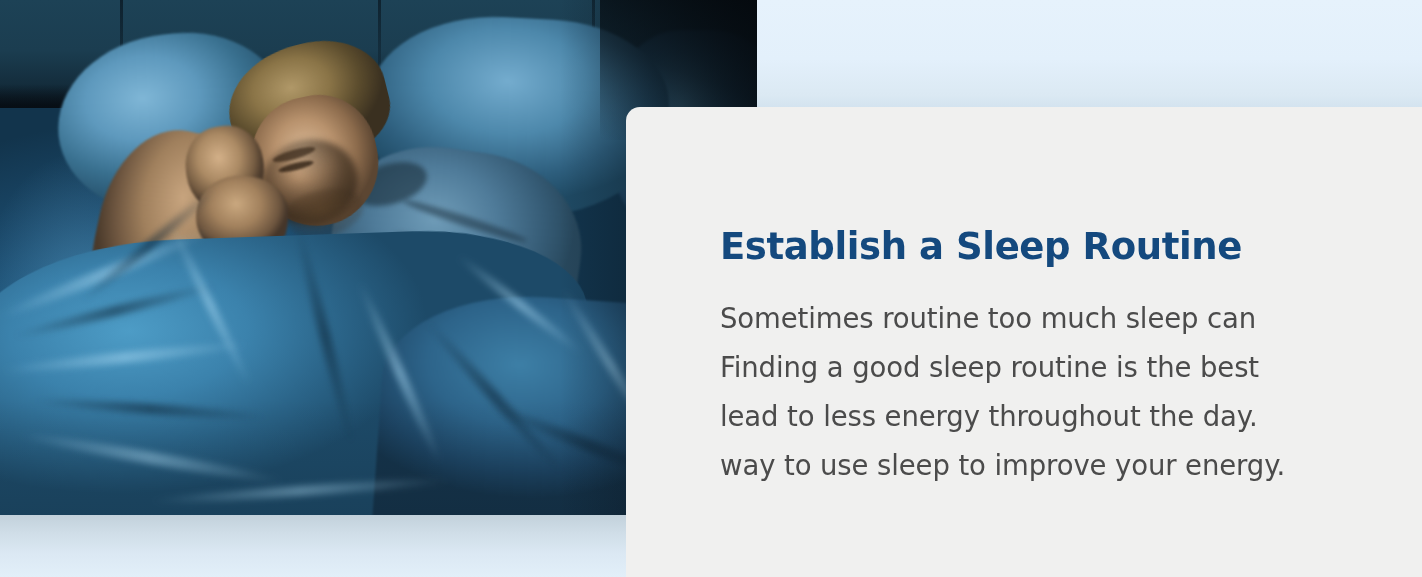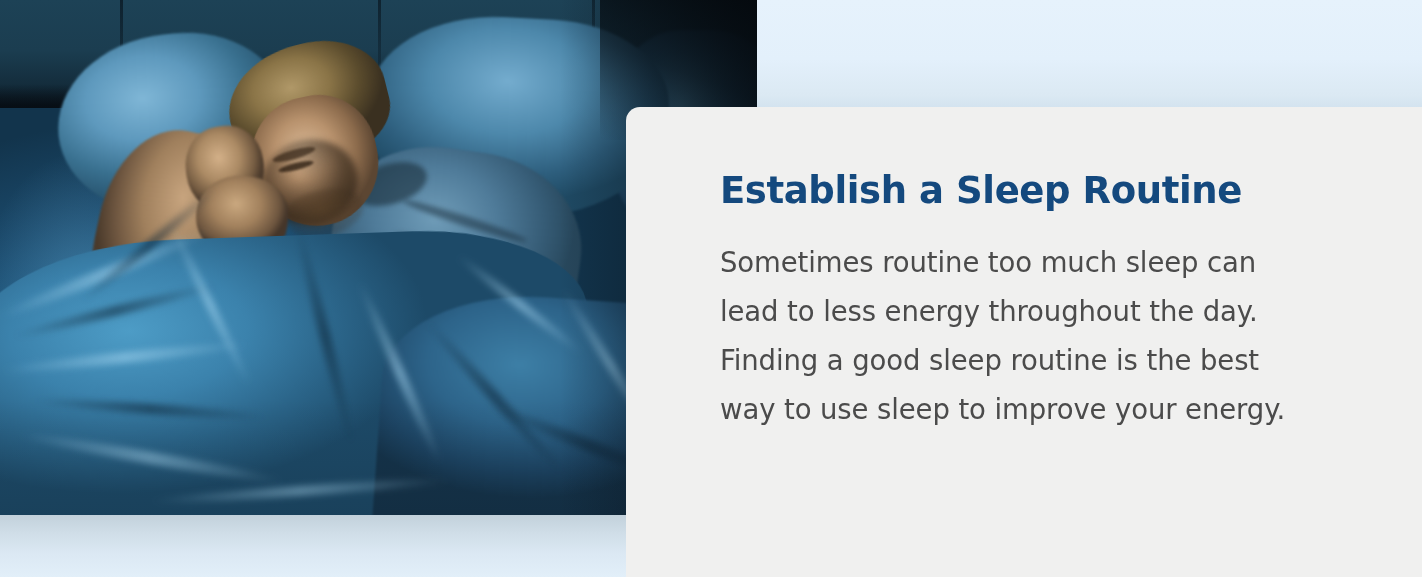--- a/index.html
+++ b/index.html
@@ -269,21 +269,21 @@
     top: 107px;
     width: 796px;
     height: 470px;
     background: #f0f0ef;
     border-top-left-radius: 14px;
     box-sizing: border-box;
     padding: 0 58px 0 94px;
   }
   .card-heading {
     margin: 0;
-    padding-top: 64px;
+    padding-top: 120px;
     font-family: "DejaVu Sans", sans-serif;
     font-size: 37px;
     font-weight: bold;
     line-height: 1.1;
     letter-spacing: -0.4px;
     color: #14497e;
     white-space: nowrap;
   }
   .card-body {
     margin: 0;
@@ -359,19 +359,19 @@
       <div class="ph-vignette-bottom"></div>
       <div class="ph-vignette-right"></div>
       <div class="ph-dark-corner"></div>
     </div>
   </div>
 
   <div class="card">
     <h2 class="card-heading">Establish a Sleep Routine</h2>
     <p class="card-body">
       <span class="card-body-line">Sometimes routine too much sleep can</span>
+      <span class="card-body-line">Finding a good sleep routine is the best</span>
       <span class="card-body-line">lead to less energy throughout the day.</span>
-      <span class="card-body-line">Finding a good sleep routine is the best</span>
       <span class="card-body-line">way to use sleep to improve your energy.</span>
     </p>
   </div>
 
 </div>
 
 </body></html>

